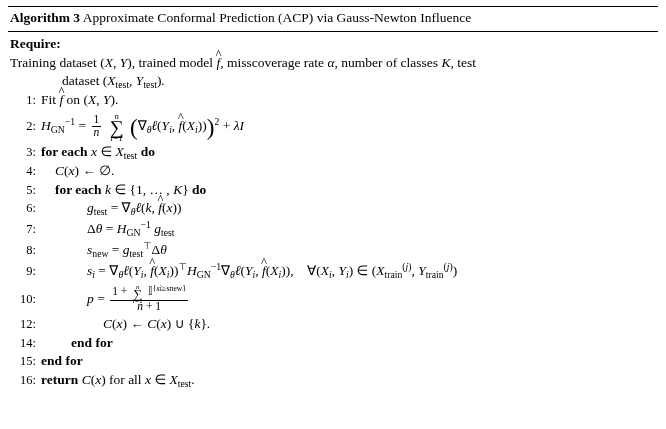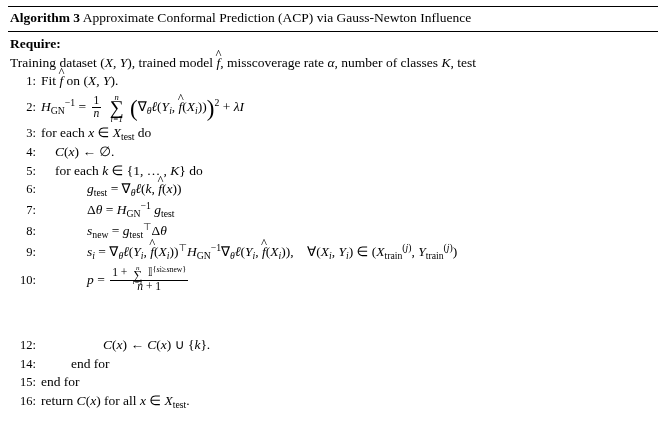--- a/index.html
+++ b/index.html
@@ -51,21 +51,21 @@
     min-width: 26px;
     text-align: right;
     padding-right: 5px;
     font-size: 12.5px;
   }
   .content {
     flex: 1 1 auto;
     white-space: nowrap;
   }
   .kw {
-    font-weight: normal;
+    font-weight: bold;
   }
   .req-line {
     display: flex;
     align-items: baseline;
     flex-direction: column;
   }
   .req-label {
     font-weight: bold;
     padding-right: 5px;
     white-space: nowrap;
@@ -149,21 +149,21 @@
   .bigparen {
     display: inline-block;
     font-size: 1.7em;
     line-height: 0.6;
     vertical-align: -0.22em;
     font-style: normal;
   }
   .indent1 { padding-left: 14px; }
   .indent2 { padding-left: 30px; }
   .indent3 { padding-left: 46px; }
-  .indent4 { padding-left: 62px; margin-top: 40px; }
+  .indent4 { padding-left: 62px; }
   .sumwrap {
     display: inline-block;
     position: relative;
     padding: 0 2px;
   }
 </style>
 </head>
 <body>
 
 <div class="algorithm">
@@ -175,20 +175,23 @@
     <span>Approximate Conformal Prediction (ACP) via Gauss-Newton Influence</span>
   </div>
 
   <div class="rule-mid"></div>
 
   <div class="body">
 
     <div class="req-line">
       <span class="req-label">Require:</span>
       <span class="req-text">Training dataset (<i>X</i>,&nbsp;<i>Y</i>), trained model <span class="hat"><span class="hatmark">^</span><i>f</i></span>, misscoverage rate <i>α</i>, number of classes <i>K</i>, test</span>
+    </div>
+    <div class="cont-indent">
+      dataset (<i>X</i><span class="sub">test</span>, <i>Y</i><span class="sub">test</span>).
     </div>
 
 
     <div class="line">
       <span class="lineno">1:</span>
       <span class="content">Fit <span class="hat"><span class="hatmark">^</span><i>f</i></span> on (<i>X</i>,&nbsp;<i>Y</i>).</span>
     </div>
 
     <div class="line" style="margin-top:4px;margin-bottom:3px;">
       <span class="lineno">2:</span>

